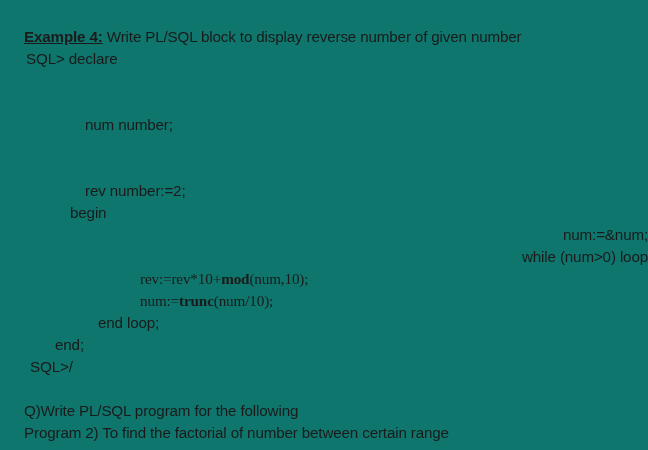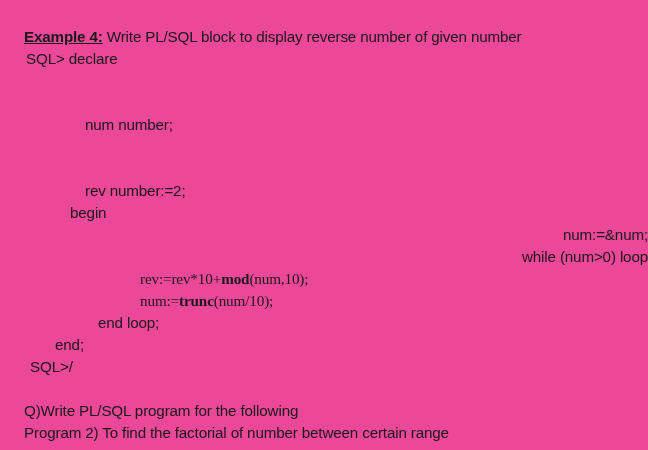--- a/index.html
+++ b/index.html
@@ -12,21 +12,21 @@
     height: 450px;
     overflow: hidden;
     font-family: "Liberation Sans", sans-serif;
     color: #1a1a1a;
     -webkit-font-smoothing: antialiased;
   }
   .page {
     position: relative;
     width: 648px;
     height: 450px;
-    background: #ec4899;
+    background: #0f766e;
     box-sizing: border-box;
     padding: 26px 0 16px 0;
   }
   .line {
     font-size: 15.2px;
     line-height: 22px;
     white-space: pre;
     letter-spacing: -0.15px;
     color: #1a1a1a;
   }

